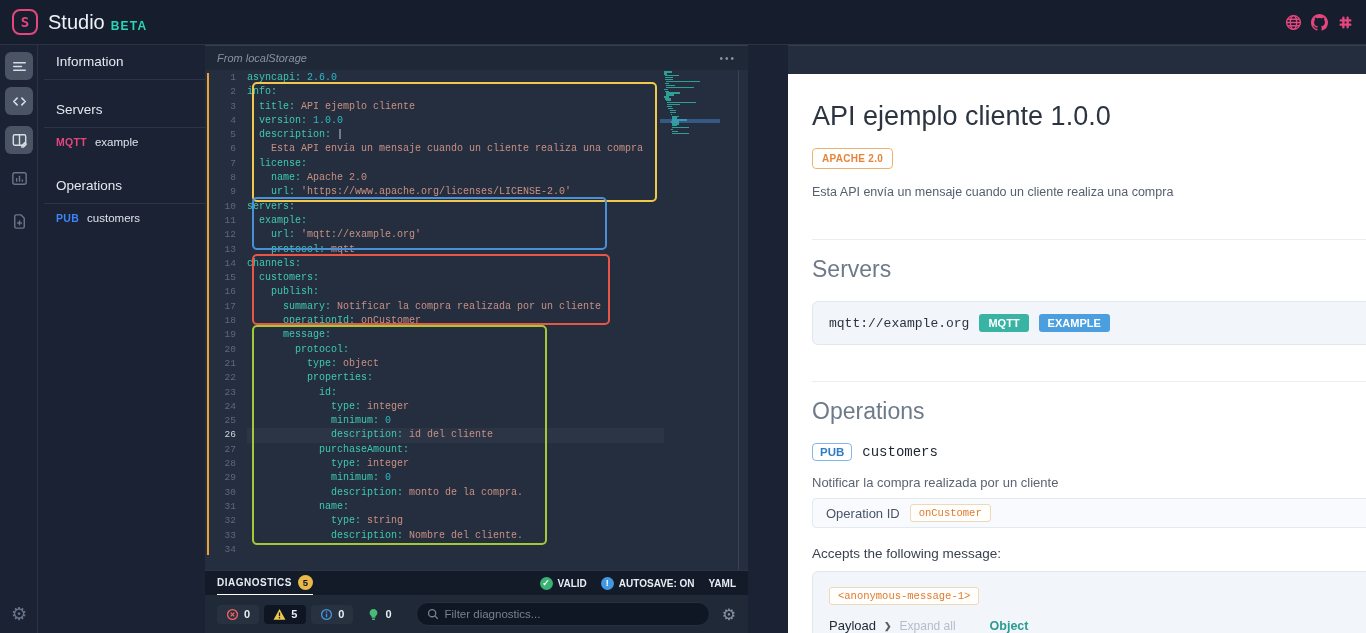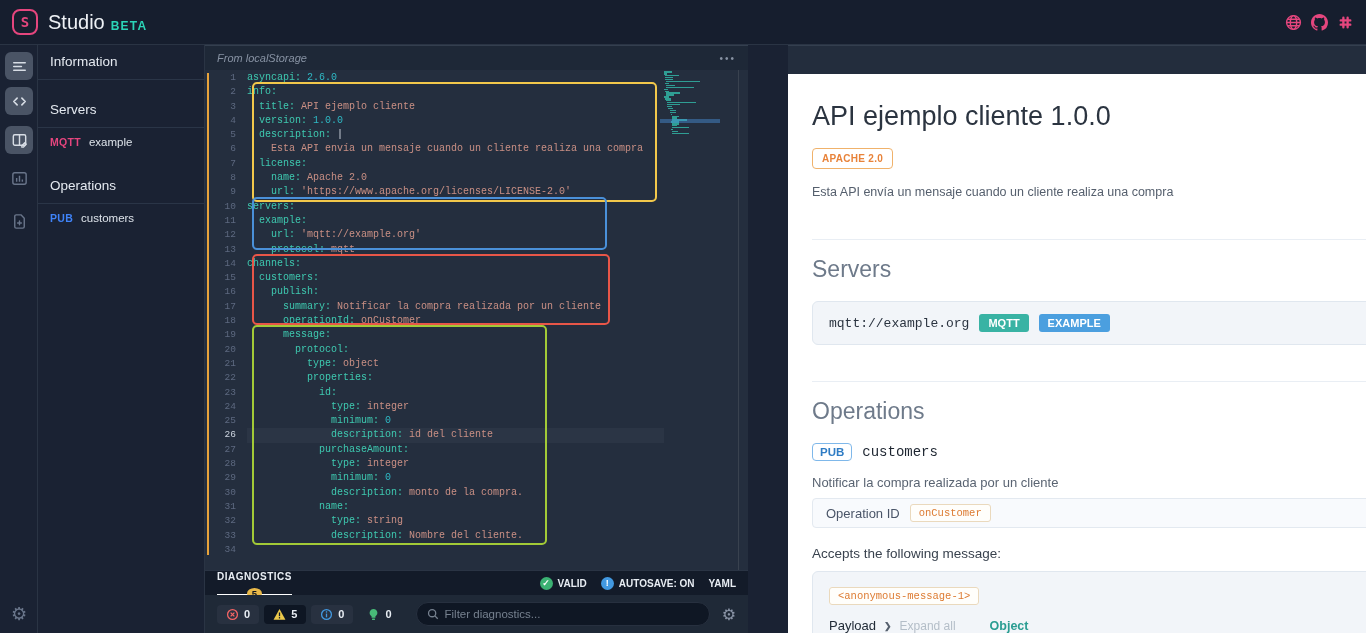--- a/index.html
+++ b/index.html
@@ -15,21 +15,21 @@
   .topbar-icons svg { width:17px; height:17px; display:block; }
 
   
   .rail { position:absolute; left:0; top:45px; width:38px; height:588px; background:#1a2233; border-right:1px solid #2a3444; }
   .rail-item { position:absolute; left:5px; width:28px; height:28px; border-radius:6px; display:flex; align-items:center; justify-content:center; color:#69758a; }
   .rail-item.active { background:#4a5465; color:#d7dde5; }
   .rail-item svg { width:19px; height:19px; }
   .rail-gear { position:absolute; left:0; bottom:8px; width:38px; text-align:center; font-size:18px; color:#69758a; cursor:pointer; }
 
   
-  .navpanel { position:absolute; left:38px; top:45px; width:167px; height:588px; background:#1a2233; border-right:1px solid #2a3444; }
+  .navpanel { position:absolute; left:44px; top:45px; width:167px; height:588px; background:#1a2233; border-right:1px solid #2a3444; }
   .nav-head { padding:9px 12px 10px 12px; font-size:13.5px; color:#e4e9f0; border-bottom:1px solid #2a3547; }
   .nav-gap { height:13px; }
   .nav-item { padding:8px 12px; font-size:11.5px; color:#dde3ea; display:flex; align-items:center; gap:8px; cursor:pointer; }
   .nav-badge { font-weight:bold; font-size:10.5px; letter-spacing:.3px; }
   .nav-badge.mqtt { color:#e5457e; }
   .nav-badge.pub { color:#3f83f8; }
 
   
   .editor { position:absolute; left:205px; top:45px; width:543px; height:532px; background:#242e3e; }
   .ed-header { position:absolute; left:0; top:0; width:543px; height:25px; background:#1e2837; border-top:1px solid #343f4f; display:flex; align-items:center; padding:0 12px; }
@@ -48,21 +48,21 @@
   .code-box { position:absolute; left:47px; border:2px solid; border-radius:5px; pointer-events:none; }
 
   .minimap { position:absolute; left:459px; top:1px; width:52px; }
   .mm-line { height:1.93px; display:flex; align-items:center; }
   .mm-bar { height:1.3px; background:#2f9e94; }
   .mm-hl { position:absolute; left:-4px; width:60px; height:3.4px; background:rgba(74,144,217,.45); }
   .ed-vline { position:absolute; left:533px; top:0; width:1px; height:500px; background:#39424f; }
 
   
   .diag-header { position:absolute; left:0; top:525px; width:543px; height:25px; background:#131b29; border-top:1px solid #2a3444; display:flex; align-items:center; padding:0 12px; }
-  .diag-tab { height:25px; display:flex; align-items:center; gap:6px; border-bottom:2px solid #ffffff; cursor:pointer;flex-direction:column; }
+  .diag-tab { height:25px; display:flex; align-items:center; gap:6px; border-bottom:2px solid #ffffff; cursor:pointer; }
   .diag-tab-label { font-size:10px; font-weight:bold; letter-spacing:.5px; color:#e8edf3; }
   .diag-count { width:15px; height:15px; border-radius:50%; background:#e9b949; color:#10151f; font-size:9.5px; font-weight:bold; display:flex; align-items:center; justify-content:center; }
   .diag-status { margin-left:auto; display:flex; align-items:center; gap:14px; }
   .st-item { display:flex; align-items:center; gap:5px; font-size:10px; font-weight:bold; color:#e8edf3; }
   .st-dot { width:13px; height:13px; border-radius:50%; color:#fff; font-size:9px; font-weight:bold; display:flex; align-items:center; justify-content:center; }
   .st-dot.green { background:#3bb273; } .st-dot.blue { background:#4299e1; }
 
   .diag-toolbar { position:absolute; left:0; top:550px; width:543px; height:38px; background:#1f2937; display:flex; align-items:center; padding:0 12px; gap:5px; }
   .dfilter { border:none; padding:3px 9px; border-radius:4px; background:#283140; display:flex; gap:5px; align-items:center; cursor:pointer; }
   .dfilter.active { background:#0e1623; }

